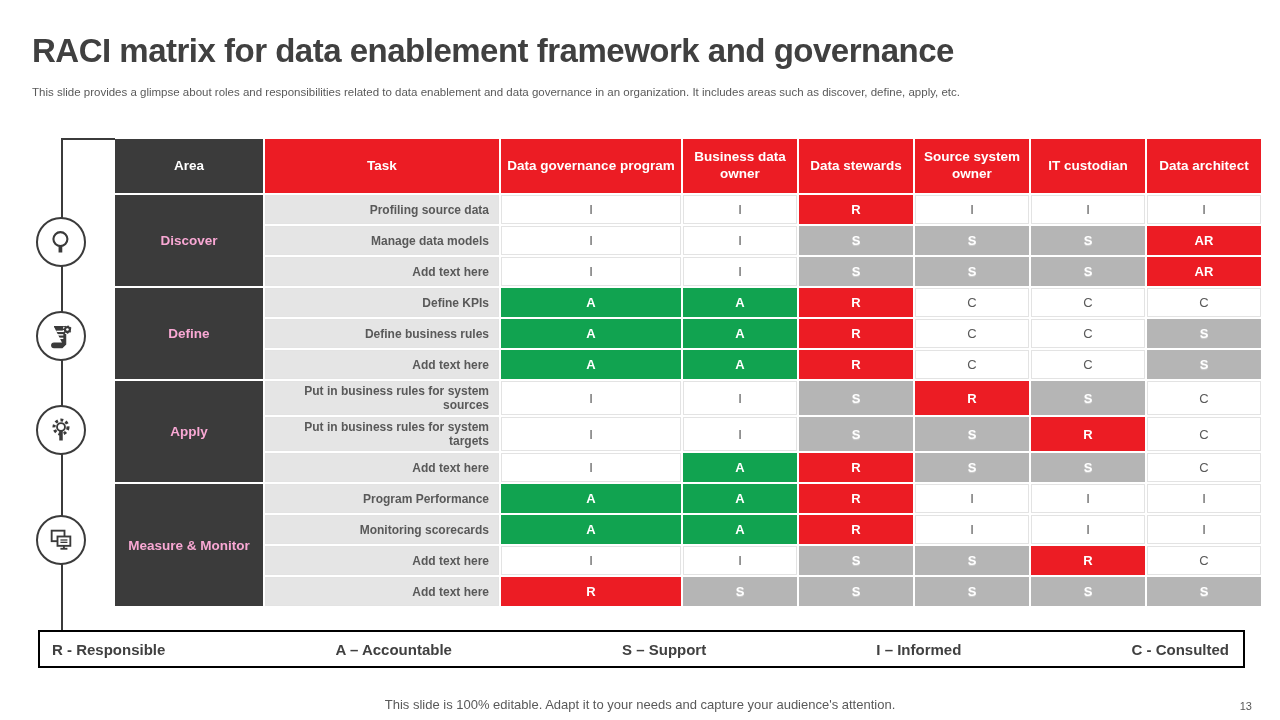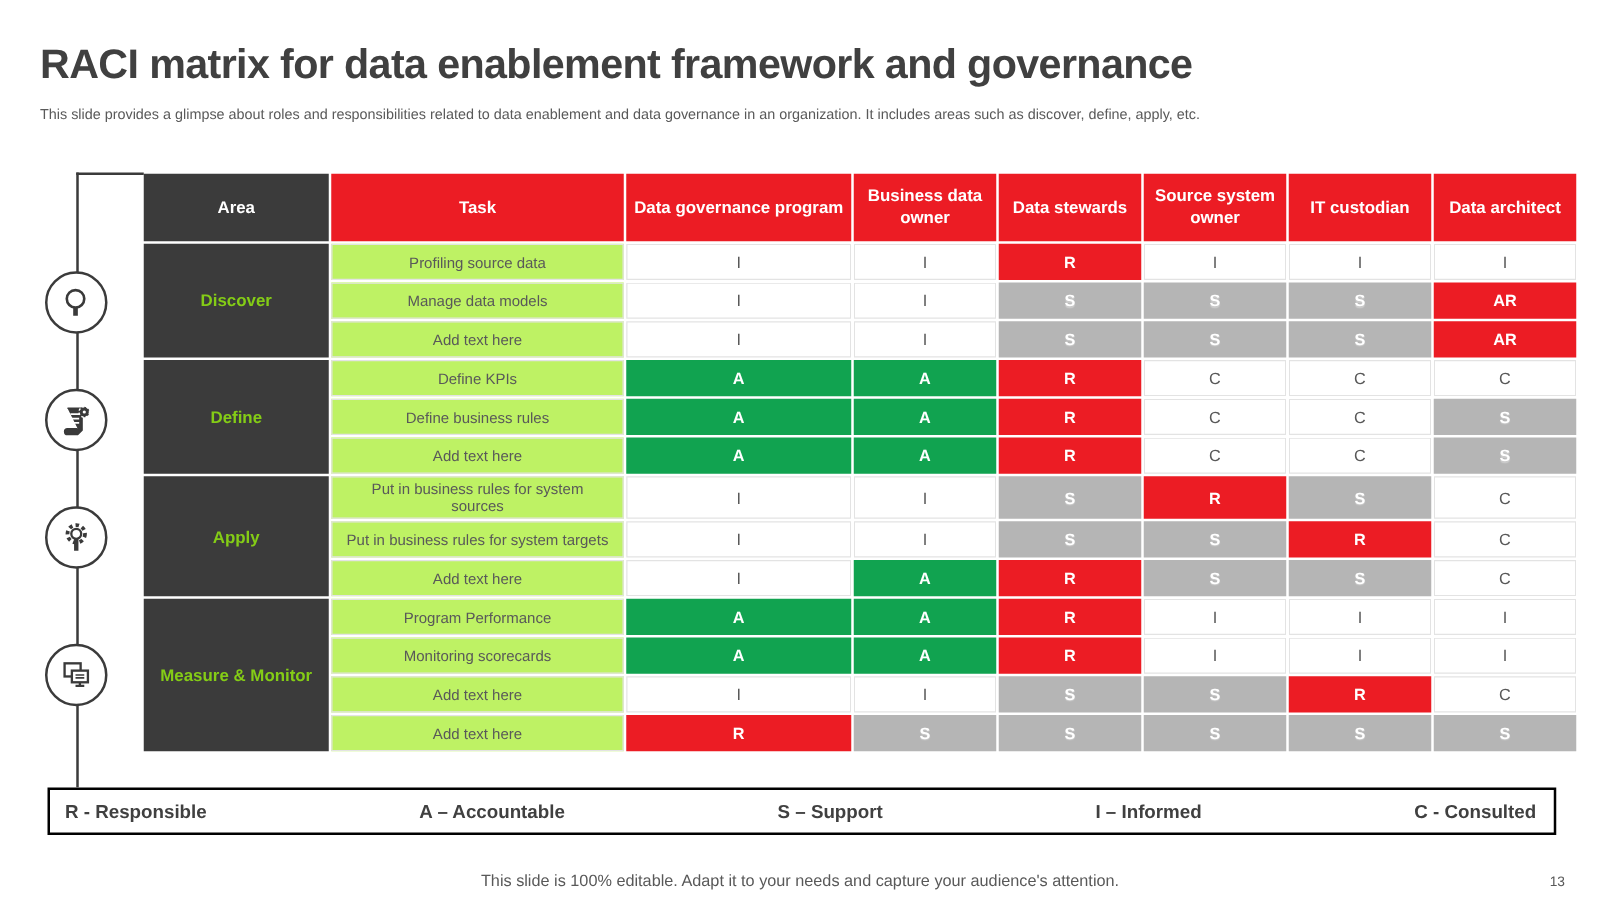--- a/index.html
+++ b/index.html
@@ -18,23 +18,23 @@
   .icon-circle svg { display:block; }
 
   
   table.raci { position:absolute; left:113px; top:137px; width:1136px; table-layout:fixed;
                border-collapse:separate; border-spacing:2px; }
   th, td { vertical-align:middle; }
   th { height:54px; font-size:13.5px; font-weight:bold; color:#ffffff; text-align:center; line-height:1.25; padding:2px 4px; }
   .hdr-dark { background:#3b3b3b;margin-top:44px; }
   .hdr-red  { background:#ec1c24; }
   td { height:29px; font-size:12px; }
-  td.area-cell { background:#3b3b3b; color:#84cc16; font-weight:bold; font-size:13.5px; text-align:center; }
-  td.task-cell { background:#bef264; color:#595959; text-align:center; padding:3px 10px;
-                 box-shadow:inset 0 0 0 1px #e3e3e3; }
+  td.area-cell { background:#3b3b3b; color:#f9a8d4; font-weight:bold; font-size:13.5px; text-align:center; }
+  td.task-cell { background:#e5e5e5; color:#595959; text-align:right; padding:3px 10px;
+                 box-shadow:inset 0 0 0 1px #e3e3e3;font-weight:bold; }
   td.raci-cell { text-align:center; font-weight:bold; font-size:13px; }
   td.bg-white { background:#ffffff; color:#595959; box-shadow:inset 0 0 0 1px #e3e3e3; font-weight:normal; }
   td.bg-red   { background:#ec1c24; color:#ffffff; }
   td.bg-green { background:#11a350; color:#ffffff; }
   td.bg-gray  { background:#b5b5b5; color:#ffffff; text-shadow:0 1px 1px rgba(255,255,255,0.35); }
 
   
   .legend { position:absolute; left:38px; top:630px; width:1207px; height:38px;
             border:2px solid #000000; background:#ffffff; display:flex; align-items:center;
             justify-content:space-between; padding:0 14px 0 12px; }

